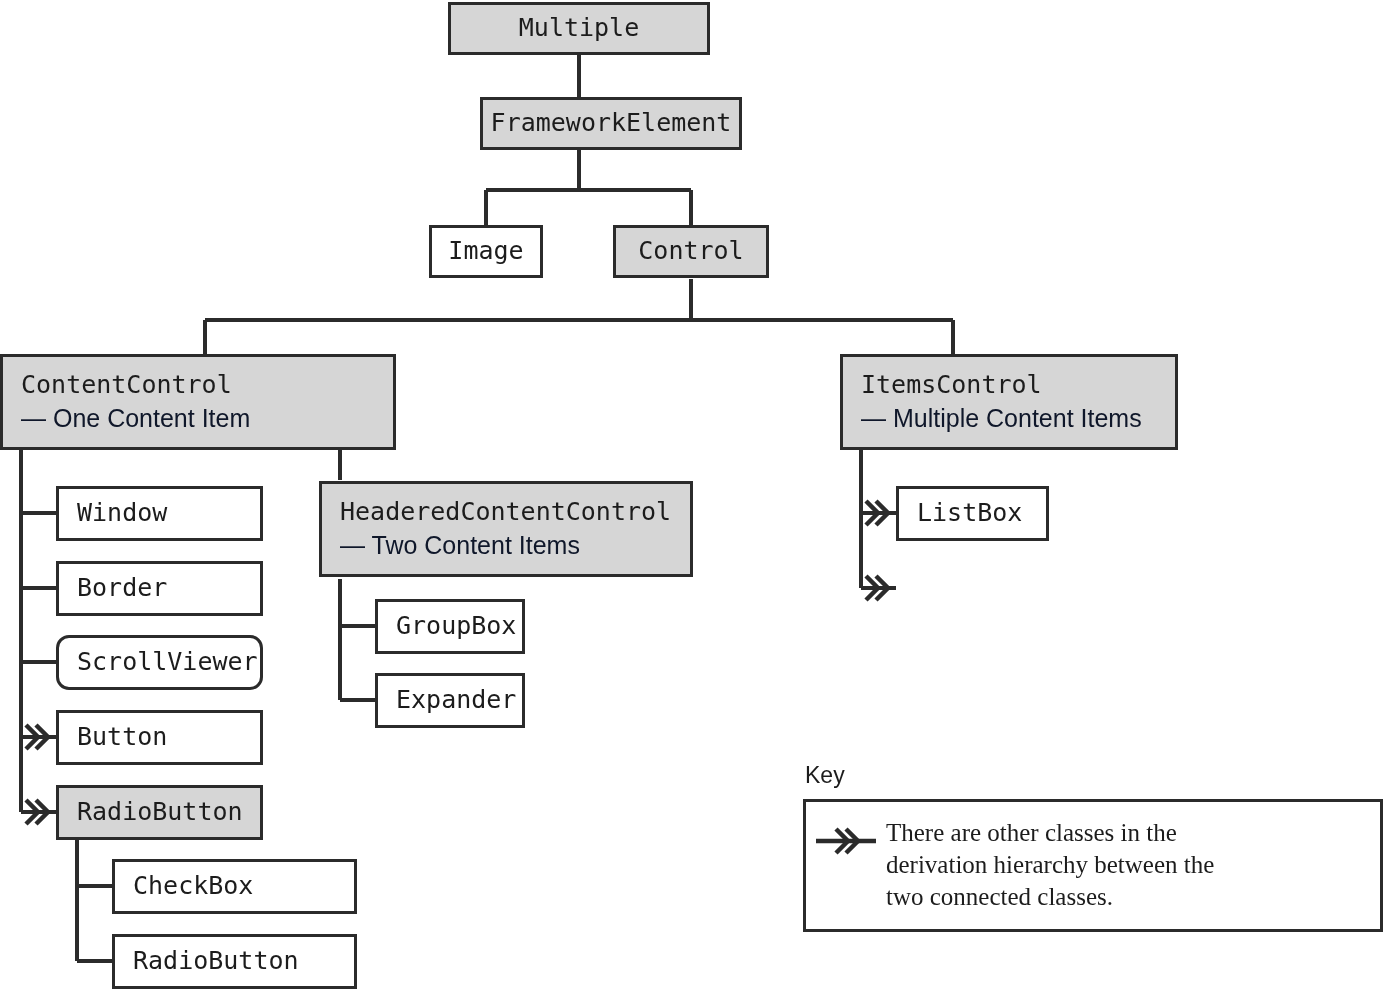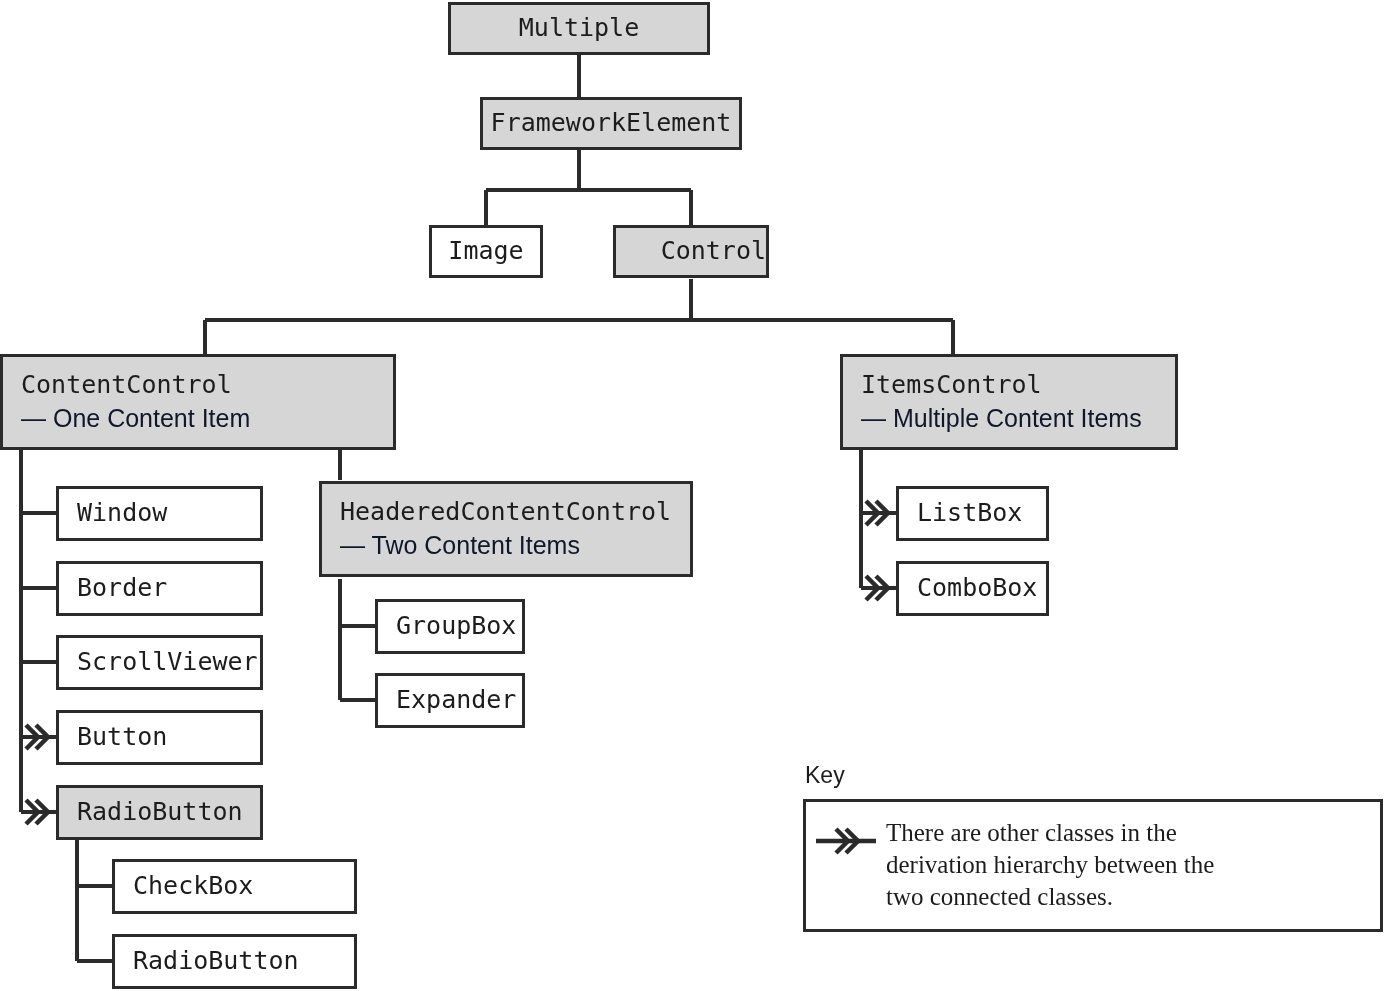--- a/index.html
+++ b/index.html
@@ -144,21 +144,21 @@
   </div>
 
   <div class="node gray center" style="left:448px;top:97px;width:262px;height:53px;margin-left:32px;">
     <div class="mono">FrameworkElement</div>
   </div>
 
   <div class="node center" style="left:429px;top:225px;width:114px;height:53px;">
     <div class="mono">Image</div>
   </div>
 
-  <div class="node gray center" style="left:613px;top:225px;width:156px;height:53px;align-items:flex-end;">
+  <div class="node gray center" style="left:613px;top:225px;width:156px;height:53px;">
     <div class="mono">Control</div>
   </div>
 
   <div class="node gray left" style="left:0px;top:354px;width:396px;height:96px;">
     <div class="mono">ContentControl</div>
     <div class="sub">— One Content Item</div>
   </div>
 
   <div class="node gray left" style="left:840px;top:354px;width:338px;height:96px;">
     <div class="mono">ItemsControl</div>
@@ -166,21 +166,21 @@
   </div>
 
   <div class="node left" style="left:56px;top:486px;width:207px;height:55px;">
     <div class="mono">Window</div>
   </div>
 
   <div class="node left" style="left:56px;top:561px;width:207px;height:55px;">
     <div class="mono">Border</div>
   </div>
 
-  <div class="node left" style="left:56px;top:635px;width:207px;height:55px;">
+  <div class="node left" style="left:56px;top:635px;width:207px;height:55px;border-radius:13px;">
     <div class="mono">ScrollViewer</div>
   </div>
 
   <div class="node left" style="left:56px;top:710px;width:207px;height:55px;">
     <div class="mono">Button</div>
   </div>
 
   <div class="node gray left" style="left:56px;top:785px;width:207px;height:55px;">
     <div class="mono">RadioButton</div>
   </div>
@@ -203,23 +203,20 @@
   </div>
 
   <div class="node left" style="left:375px;top:673px;width:150px;height:55px;">
     <div class="mono">Expander</div>
   </div>
 
   <div class="node left" style="left:896px;top:486px;width:153px;height:55px;">
     <div class="mono">ListBox</div>
   </div>
 
-  <div class="node left" style="left:896px;top:561px;width:153px;height:55px;">
-    <div class="mono">ComboBox</div>
-  </div>
 
   <div id="key-label" style="left:805px;top:762px;">Key</div>
 
   <div id="key-box" style="left:803px;top:799px;width:580px;height:133px;">
     <div id="key-icon">
       <svg width="64" height="30" viewBox="0 0 64 30" xmlns="http://www.w3.org/2000/svg">
         <g stroke="#2b2b2b" fill="none" stroke-width="4.5">
           <path d="M2,15 L62,15"></path>
           <path d="M22,3 L34,15 L22,27"></path>
           <path d="M32,3 L44,15 L32,27"></path>

